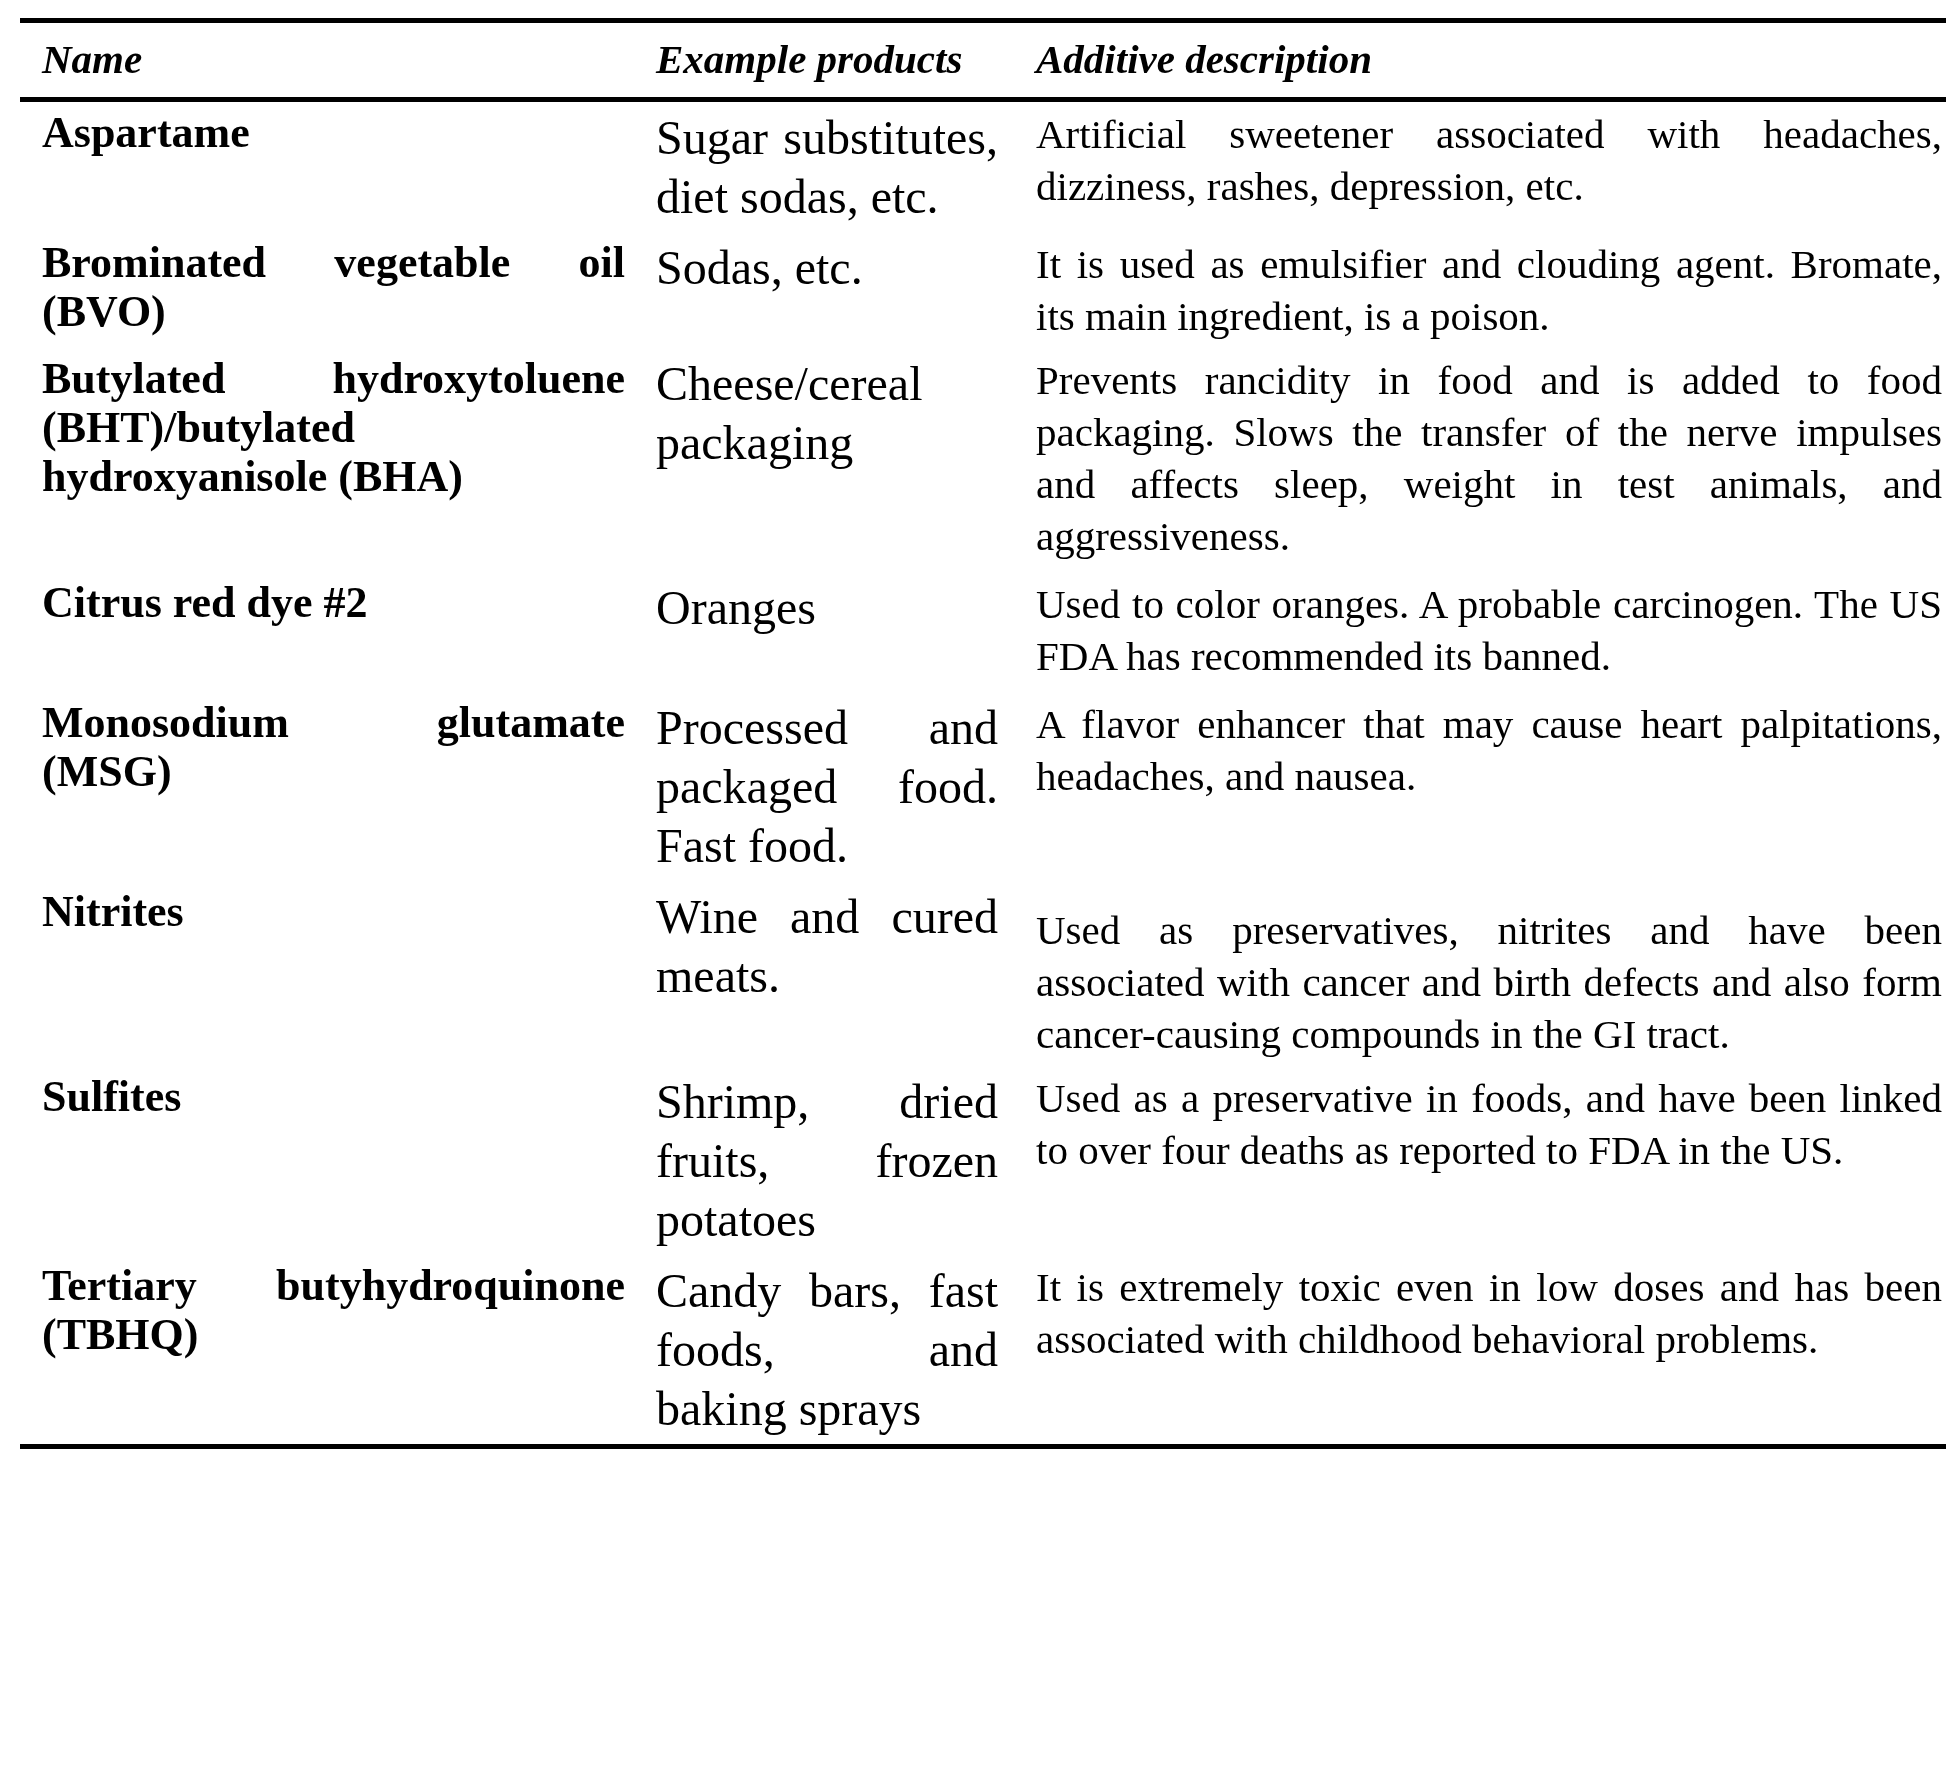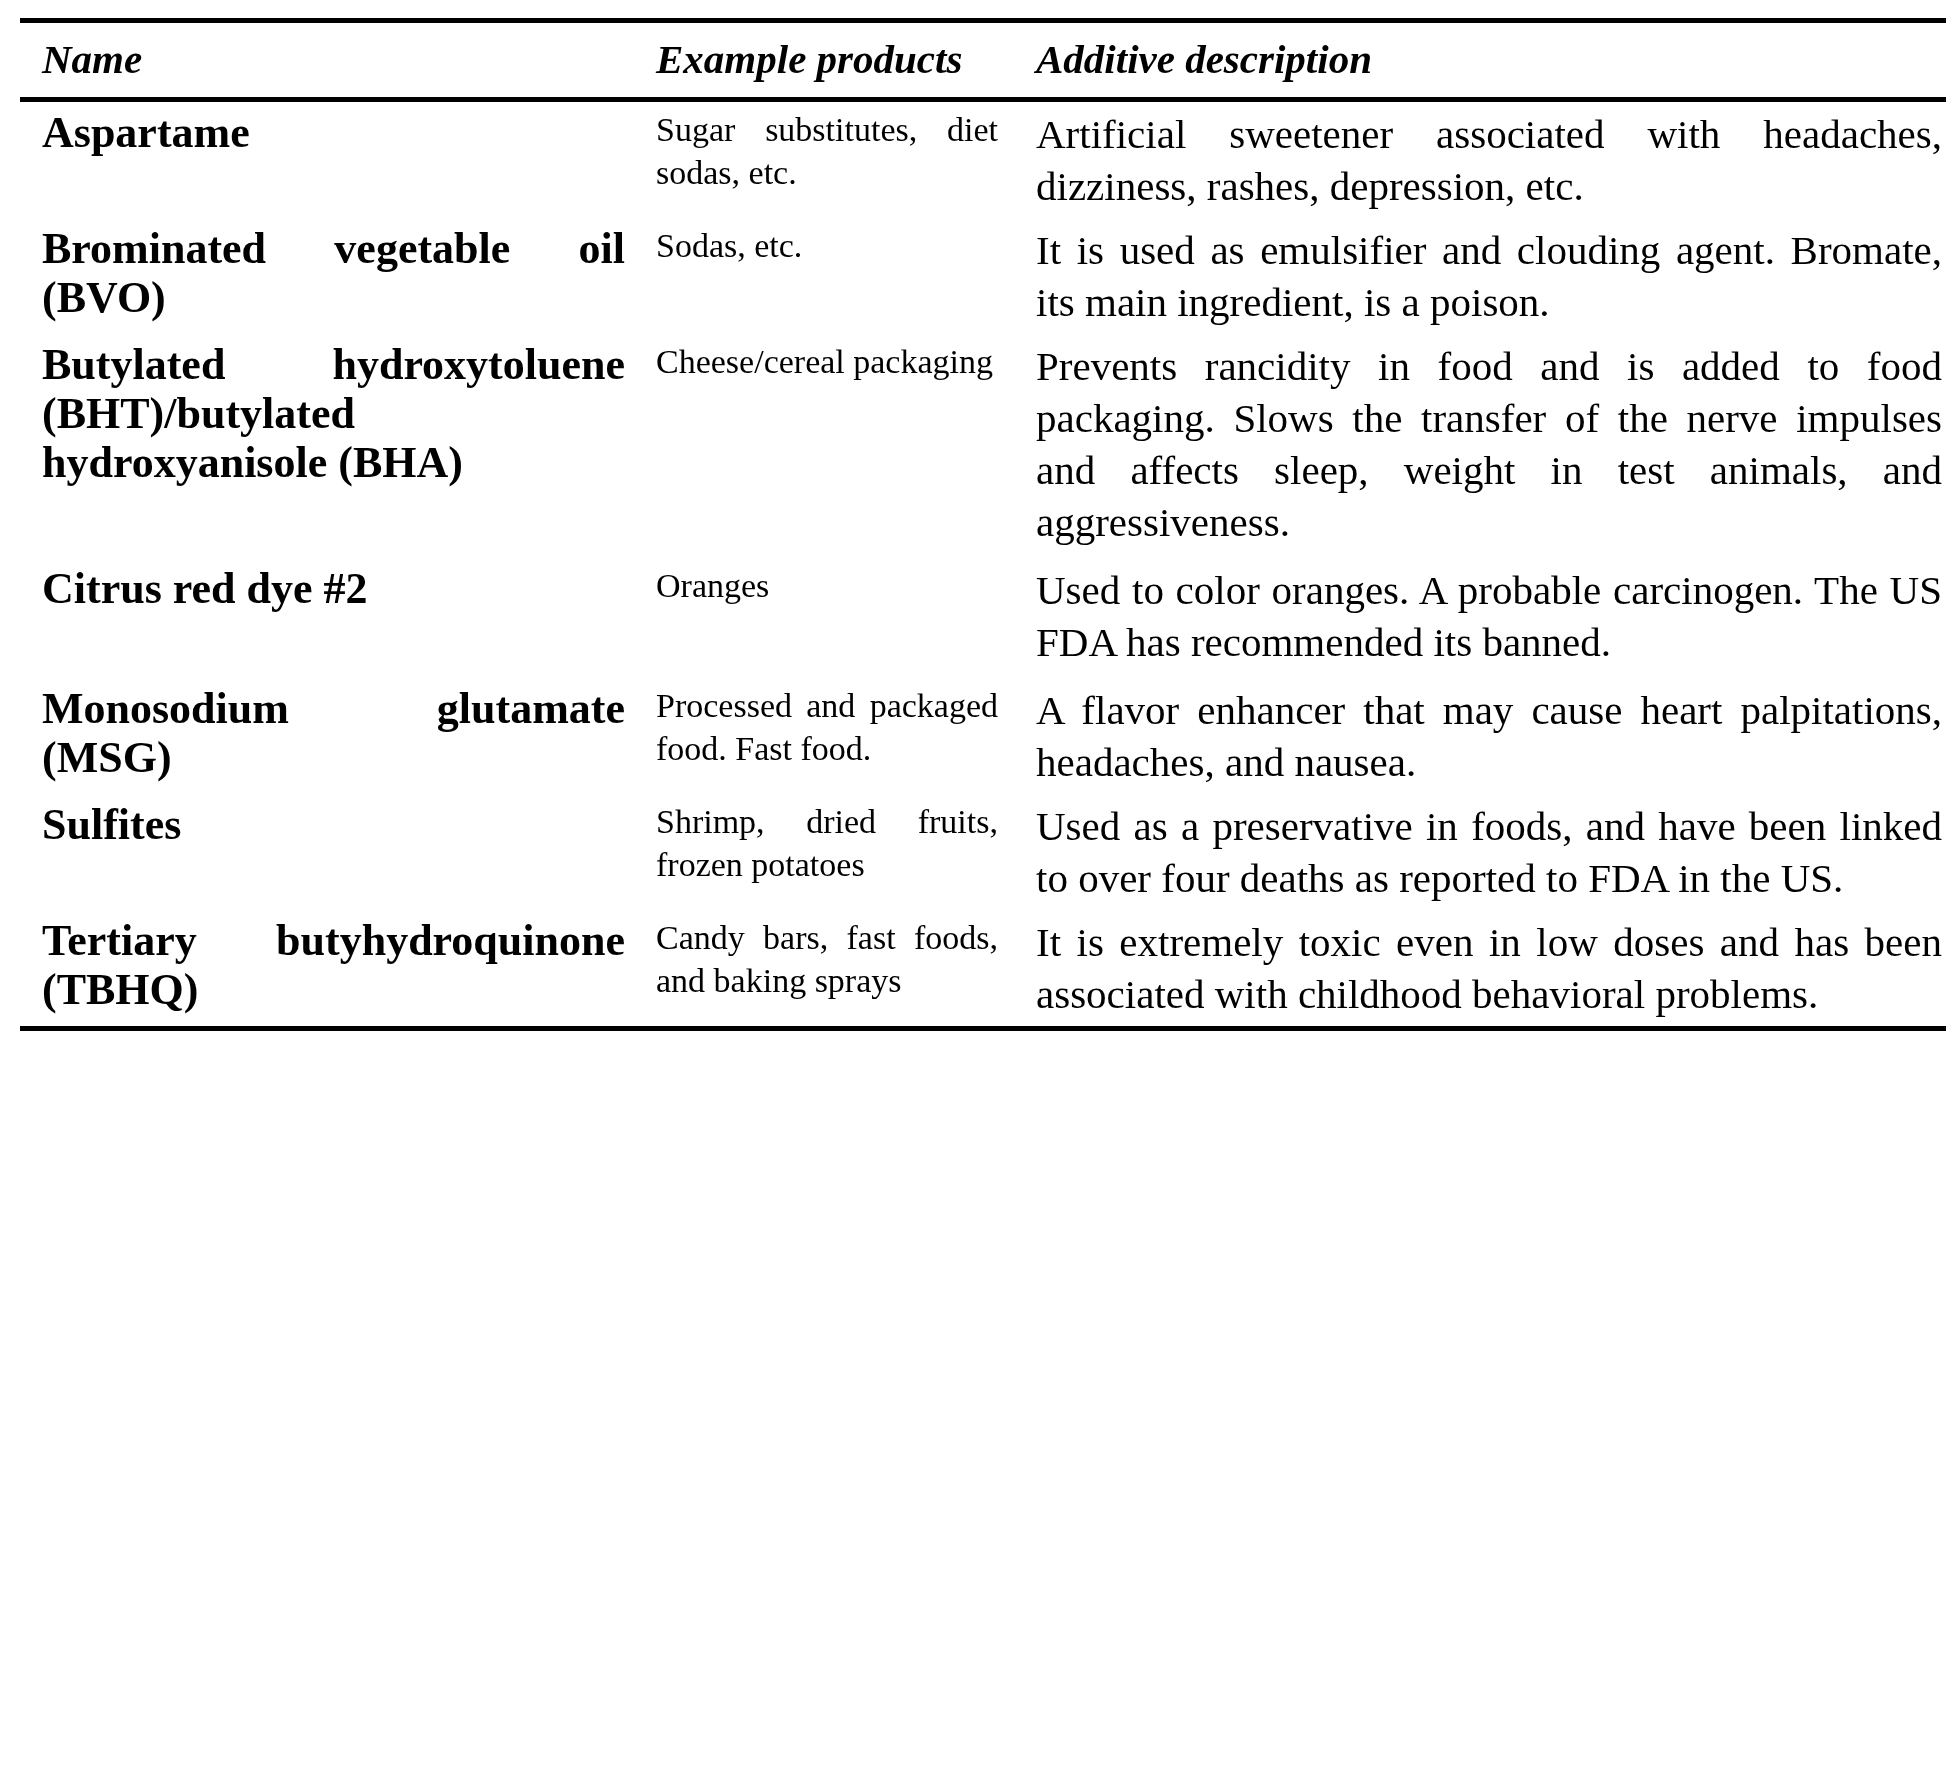--- a/index.html
+++ b/index.html
@@ -71,22 +71,22 @@
     text-align: justify;
     text-align-last: left;
     hyphens: none;
     padding-left: 22px;
     padding-right: 23px;
     padding-top: 6px;
     padding-bottom: 6px;
   }
   td.t-prod {
     font-weight: normal;
-    font-size: 34px;
-    line-height: 43px;
+    font-size: 48px;
+    line-height: 59px;
     text-align: justify;
     text-align-last: left;
     padding-left: 8px;
     padding-right: 20px;
     padding-top: 6px;
     padding-bottom: 6px;
   }
   td.t-desc {
     font-weight: normal;
     font-size: 41px;
@@ -150,20 +150,25 @@
         <td class="t-prod pad-top-small">Oranges</td>
         <td class="t-desc pad-top-small">Used to color oranges. A probable carcinogen. The US FDA has recommended its banned.</td>
       </tr>
 
       <tr>
         <td class="t-name pad-top-small">Monosodium glutamate (MSG)</td>
         <td class="t-prod pad-top-small">Processed and packaged food. Fast food.</td>
         <td class="t-desc pad-top-small">A flavor enhancer that may cause heart palpitations, headaches, and nausea.</td>
       </tr>
 
+      <tr class="desc-offset">
+        <td class="t-name">Nitrites</td>
+        <td class="t-prod">Wine and cured meats.</td>
+        <td class="t-desc">Used as preservatives, nitrites and have been associated with cancer and birth defects and also form cancer-causing compounds in the GI tract.</td>
+      </tr>
 
 
       <tr>
         <td class="t-name">Sulfites</td>
         <td class="t-prod">Shrimp, dried fruits, frozen potatoes</td>
         <td class="t-desc">Used as a preservative in foods, and have been linked to over four deaths as reported to FDA in the US.</td>
       </tr>
 
       <tr>
         <td class="t-name">Tertiary butyhydroquinone (TBHQ)</td>

